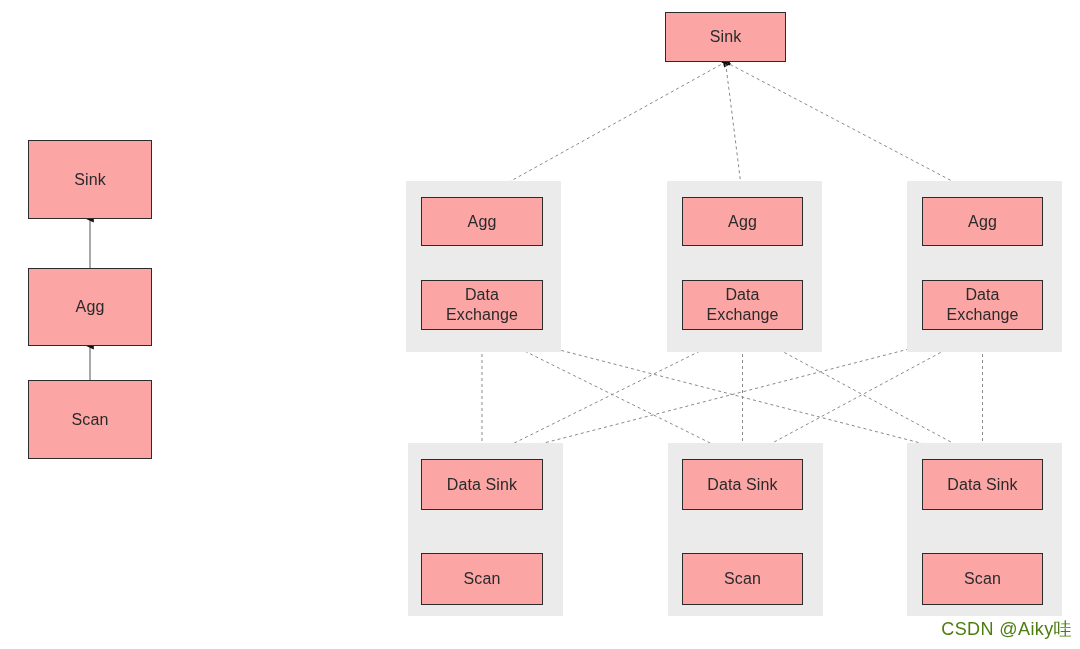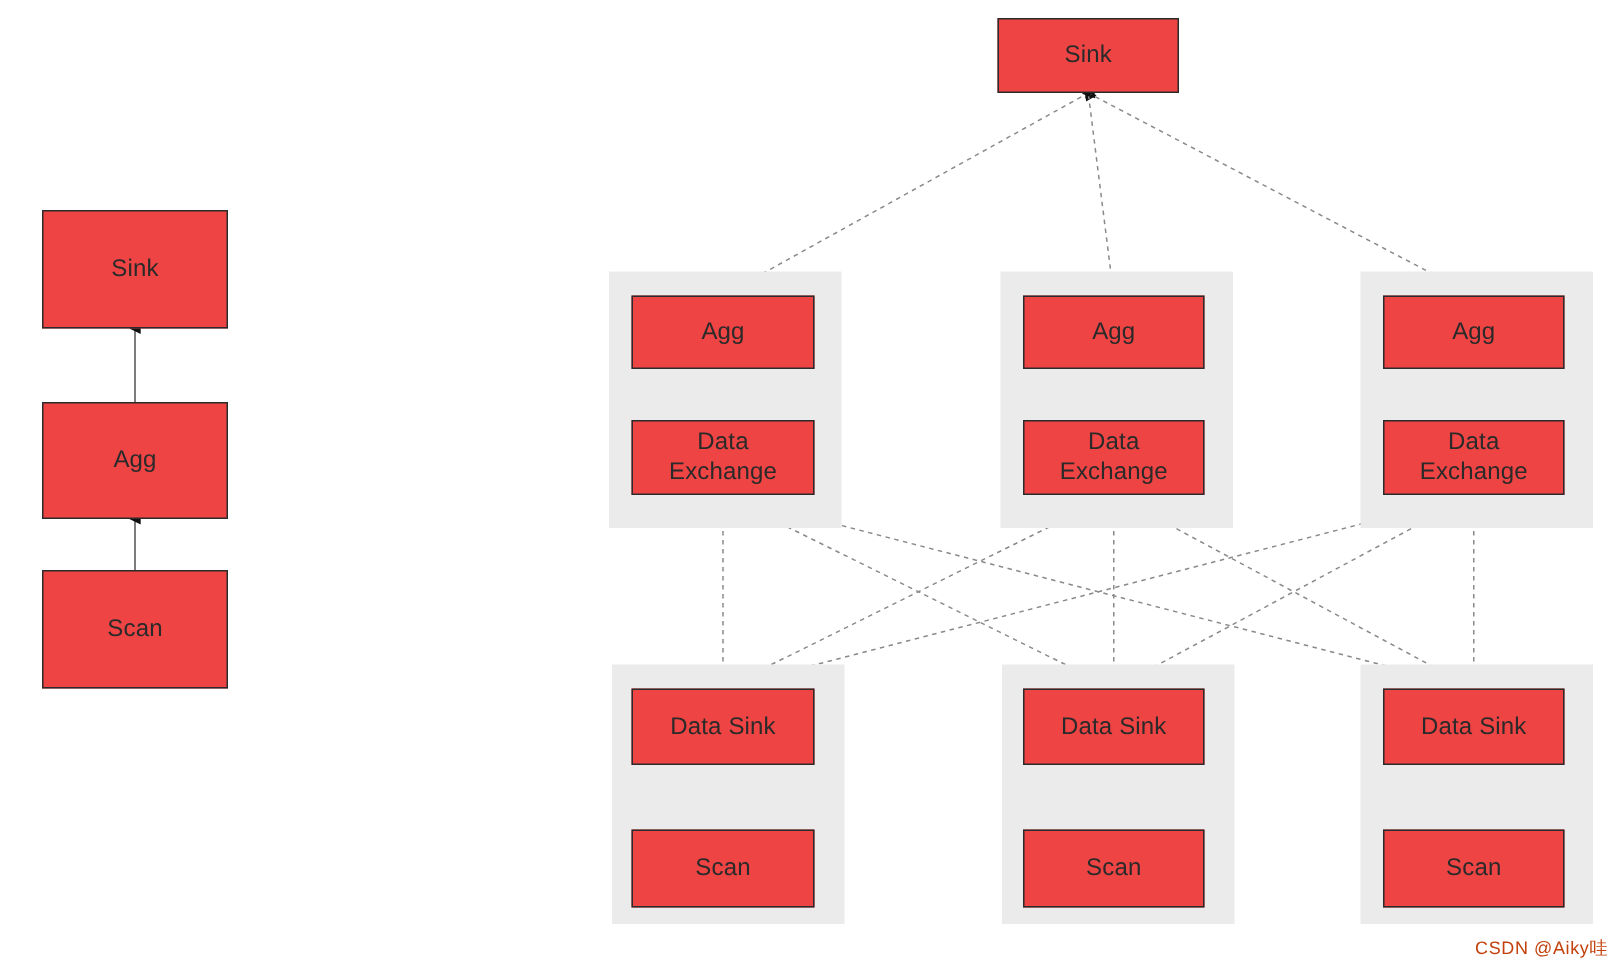--- a/index.html
+++ b/index.html
@@ -27,42 +27,42 @@
     height: 649px;
     pointer-events: none;
   }
   .panel {
     position: absolute;
     background: #ebebeb;
   }
   .node {
     position: absolute;
     box-sizing: border-box;
-    background: #ef4444;
+    background: #fca5a5;
     border: 1.6px solid #2b2b2b;
     display: flex;
     align-items: center;
     justify-content: center;
     text-align: center;
     font-size: 16px;
     color: #2a2a2a;
     line-height: 1.22;
     letter-spacing: 0.1px;
   }
   .node .label {
     display: block;
     white-space: pre-line;
     padding: 0 4px;
   }
   .watermark {
     position: absolute;
     right: 8px;
     bottom: 8px;
-    font-size: 12px;
-    color: #c2410c;
+    font-size: 18px;
+    color: #4d7c0f;
     letter-spacing: 0.4px;
     user-select: none;
   }
 </style>
 </head>
 <body>
 
 <div id="canvas">
 
   <svg class="edges" viewBox="0 0 1080 649" xmlns="http://www.w3.org/2000/svg">

